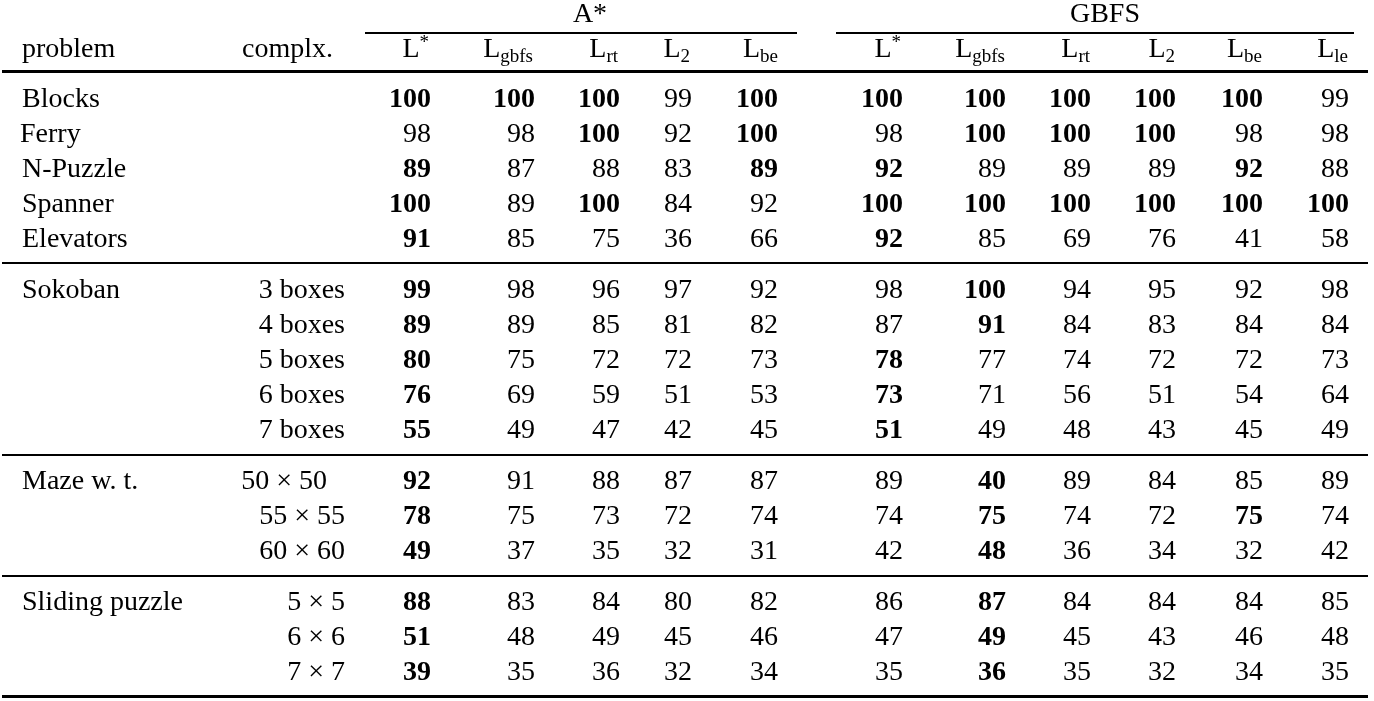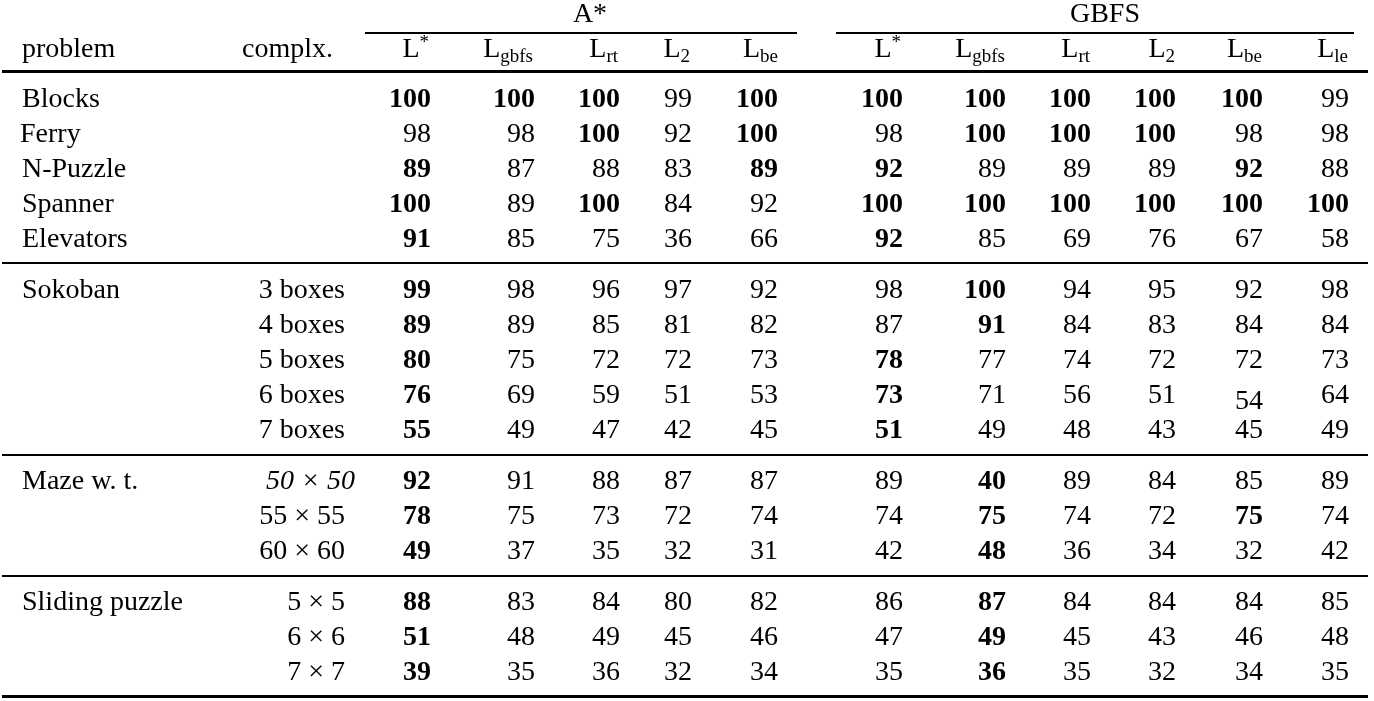--- a/index.html
+++ b/index.html
@@ -105,21 +105,21 @@
         <div class="t" style="left: 22px; top: 221px;">Elevators</div>
         <div class="t r b" style="right: 943px; top: 221px;">91</div>
         <div class="t r" style="right: 839px; top: 221px;">85</div>
         <div class="t r" style="right: 754px; top: 221px;">75</div>
         <div class="t r" style="right: 682px; top: 221px;">36</div>
         <div class="t r" style="right: 596px; top: 221px;">66</div>
         <div class="t r b" style="right: 471px; top: 221px;">92</div>
         <div class="t r" style="right: 368px; top: 221px;">85</div>
         <div class="t r" style="right: 283px; top: 221px;">69</div>
         <div class="t r" style="right: 198px; top: 221px;">76</div>
-        <div class="t r" style="right: 111px; top: 221px;">67</div>
+        <div class="t r" style="right: 111px; top: 221px;">41</div>
         <div class="t r" style="right: 25px; top: 221px;">58</div>
       </div>
       <div>
         <div class="t" style="left: 22px; top: 272px;">Sokoban</div>
         <div class="t r" style="right: 1029px; top: 272px;">3 boxes</div>
         <div class="t r b" style="right: 943px; top: 272px;">99</div>
         <div class="t r" style="right: 839px; top: 272px;">98</div>
         <div class="t r" style="right: 754px; top: 272px;">96</div>
         <div class="t r" style="right: 682px; top: 272px;">97</div>
         <div class="t r" style="right: 596px; top: 272px;">92</div>
@@ -162,40 +162,40 @@
         <div class="t r" style="right: 1029px; top: 377px;">6 boxes</div>
         <div class="t r b" style="right: 943px; top: 377px;">76</div>
         <div class="t r" style="right: 839px; top: 377px;">69</div>
         <div class="t r" style="right: 754px; top: 377px;">59</div>
         <div class="t r" style="right: 682px; top: 377px;">51</div>
         <div class="t r" style="right: 596px; top: 377px;">53</div>
         <div class="t r b" style="right: 471px; top: 377px;">73</div>
         <div class="t r" style="right: 368px; top: 377px;">71</div>
         <div class="t r" style="right: 283px; top: 377px;">56</div>
         <div class="t r" style="right: 198px; top: 377px;">51</div>
-        <div class="t r" style="right: 111px; top: 377px; margin-top: 6px;">54</div>
+        <div class="t r" style="right: 111px; top: 377px;">54</div>
         <div class="t r" style="right: 25px; top: 377px; margin-left: 33px;">64</div>
       </div>
       <div>
         <div class="t r" style="right: 1029px; top: 412px;">7 boxes</div>
         <div class="t r b" style="right: 943px; top: 412px;">55</div>
         <div class="t r" style="right: 839px; top: 412px;">49</div>
         <div class="t r" style="right: 754px; top: 412px;">47</div>
         <div class="t r" style="right: 682px; top: 412px;">42</div>
         <div class="t r" style="right: 596px; top: 412px;">45</div>
         <div class="t r b" style="right: 471px; top: 412px;">51</div>
         <div class="t r" style="right: 368px; top: 412px;">49</div>
         <div class="t r" style="right: 283px; top: 412px;">48</div>
         <div class="t r" style="right: 198px; top: 412px;">43</div>
         <div class="t r" style="right: 111px; top: 412px;">45</div>
         <div class="t r" style="right: 25px; top: 412px;">49</div>
       </div>
       <div>
         <div class="t" style="left: 22px; top: 463px;">Maze w. t.</div>
-        <div class="t r" style="right: 1019px; top: 463px; font-style: italic;">50 × 50</div>
+        <div class="t r" style="right: 1047px; top: 463px;">50 × 50</div>
         <div class="t r b" style="right: 943px; top: 463px;">92</div>
         <div class="t r" style="right: 839px; top: 463px;">91</div>
         <div class="t r" style="right: 754px; top: 463px;">88</div>
         <div class="t r" style="right: 682px; top: 463px;">87</div>
         <div class="t r" style="right: 596px; top: 463px;">87</div>
         <div class="t r" style="right: 471px; top: 463px;">89</div>
         <div class="t r b" style="right: 368px; top: 463px;">40</div>
         <div class="t r" style="right: 283px; top: 463px;">89</div>
         <div class="t r" style="right: 198px; top: 463px;">84</div>
         <div class="t r" style="right: 111px; top: 463px;">85</div>

